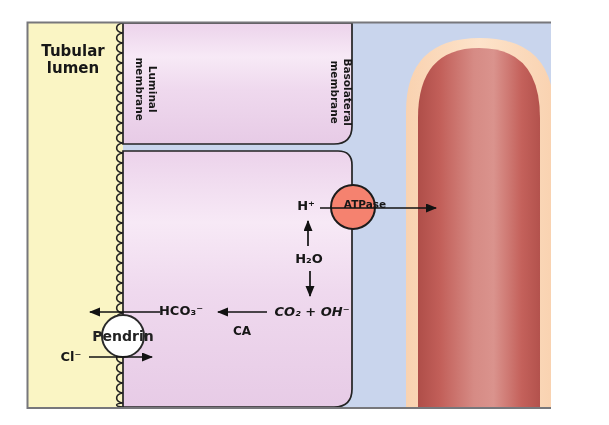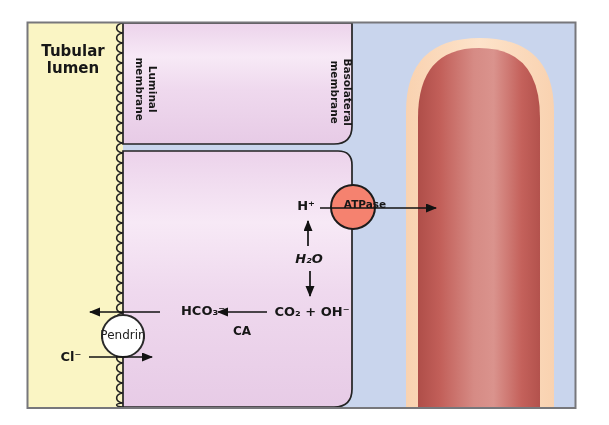--- a/index.html
+++ b/index.html
@@ -1,17 +1,17 @@
 <!DOCTYPE html>
 <html style="--lumen-yellow: #FAF5C4; --interstitium-blue: #C9D5ED; --cell-pink: #EFD8EE; --cell-highlight: #F8EBF7; --cell-outline: #232323; --capillary-wall-peach: #FBD9BC; --capillary-blood-red: #C4615B; --atpase-fill: #F5826F; --pendrin-fill: #FFFFFF; --arrow-black: #121212; --panel-border-gray: #77777B; --text-black: #171717;"><head>
 <meta charset="utf-8">
 <style>
   html,body{margin:0;padding:0;background:#ffffff;}
   .stage{
-    position:relative;width:609px;height:425px;background:#ffffff;overflow:hidden;
+    position:relative;width:551px;height:425px;background:#ffffff;overflow:hidden;
     font-family:"DejaVu Sans","Liberation Sans",sans-serif;color:var(--text-black,#171717);
   }
   .stage svg{position:absolute;left:0;top:0;}
   
   .panel-bg{fill:var(--interstitium-blue);}
   .lumen{fill:var(--lumen-yellow);}
   .cell{fill:url(#cellGrad);stroke:var(--cell-outline);stroke-width:1.7;}
   .wave{fill:none;stroke:var(--cell-outline);stroke-width:1.6;}
   .cap-wall{fill:url(#wallGrad);}
   .cap-blood{fill:url(#bloodGrad);}
@@ -19,21 +19,21 @@
   .pump-pendrin{fill:var(--pendrin-fill);stroke:#2a2a2a;stroke-width:2;}
   .arrow{stroke:var(--arrow-black);stroke-width:1.7;fill:none;}
   .border-rect{fill:none;stroke:var(--panel-border-gray);stroke-width:2;}
   
   .lbl{position:absolute;transform:translate(-50%,-50%);white-space:nowrap;
        font-size:13px;font-weight:bold;line-height:1.15;text-align:center;}
   .lbl.head{font-size:15px;white-space:normal;}
   .lbl.rot{transform:none;white-space:normal;font-size:10.5px;line-height:1.25;}
   .rot-inner{transform:rotate(90deg);display:block;text-align:center;}
   .lbl.small{font-size:10.5px;padding-left:24px;}
-  .lbl.pendrin{font-size:12px;font-weight:normal;color:#222;}
+  .lbl.pendrin{font-size:14px;font-weight:bold;color:#222;}
   .lbl.ca{font-size:12px;}
 </style>
 </head>
 <body>
 
 <div class="stage">
 
   <svg width="609" height="425" viewBox="0 0 609 425">
     <defs>
       <linearGradient id="cellGrad" x1="0" y1="0" x2="0" y2="1">
@@ -91,25 +91,25 @@
   <div class="lbl rot" style="left:104px;top:76px;width:84px;">
     <span class="rot-inner">Luminal membrane</span>
   </div>
 
   <div class="lbl rot" style="left:299px;top:79px;width:84px;">
     <span class="rot-inner">Basolateral membrane</span>
   </div>
 
   <div class="lbl" style="left:306px;top:206px;">H⁺</div>
 
-  <div class="lbl" style="left:309px;top:259px;font-style:italic;">H₂O</div>
+  <div class="lbl" style="left:309px;top:259px;">H₂O</div>
 
-  <div class="lbl" style="left:312px;top:312px;">CO₂ + OH⁻</div>
+  <div class="lbl" style="left:312px;top:312px;font-style:italic;">CO₂ + OH⁻</div>
 
-  <div class="lbl" style="left:203px;top:311px;">HCO₃⁻</div>
+  <div class="lbl" style="left:181px;top:311px;">HCO₃⁻</div>
 
   <div class="lbl ca" style="left:242px;top:325px;margin-top:7px;">CA</div>
 
   <div class="lbl" style="left:71px;top:357px;text-align:center;">Cl⁻</div>
 
   <div class="lbl small" style="left:353px;top:204px;">ATPase</div>
 
   <div class="lbl pendrin" style="left:123px;top:336px;">Pendrin</div>
 </div>
 

